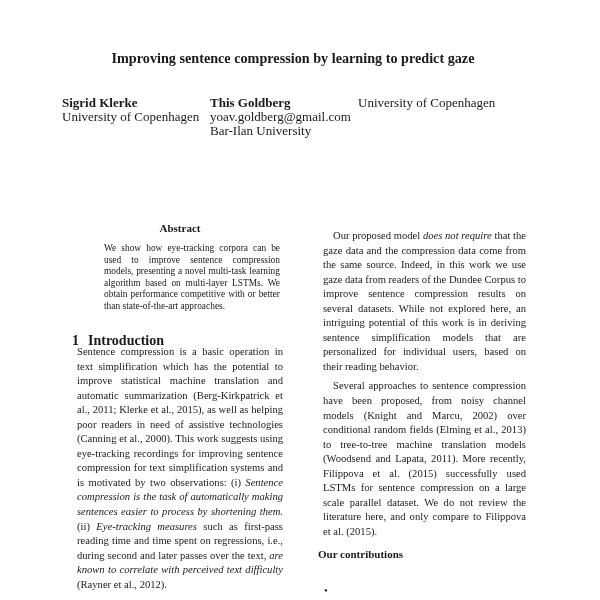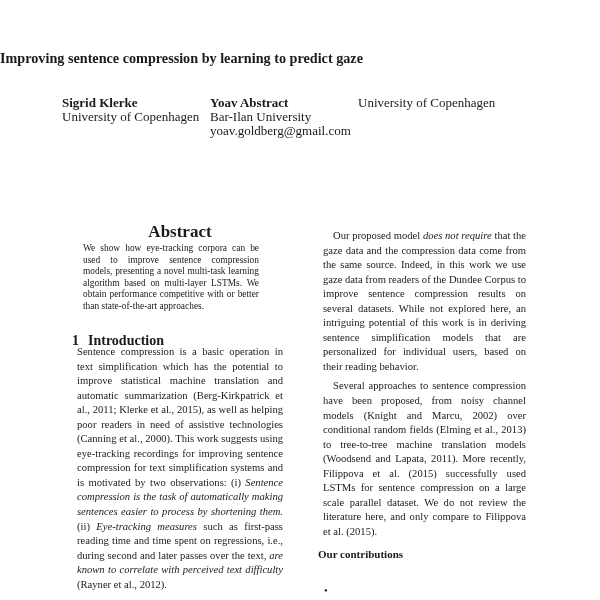--- a/index.html
+++ b/index.html
@@ -1,28 +1,28 @@
 <!DOCTYPE html>
 <html><head>
 <meta charset="utf-8">
 <style>
   html, body { margin: 0; padding: 0; background: #ffffff; }
   body { width: 600px; height: 600px; overflow: hidden; position: relative;
          font-family: "Liberation Serif", "DejaVu Serif", serif; color: #1a1a1a; }
-  .title { position: absolute; top: 50px; left: 0; width: 586px; text-align: left;
+  .title { position: absolute; top: 50px; left: 0; width: 586px; text-align: center;
            font-weight: bold; font-size: 14.2px; letter-spacing: 0; }
   .author { position: absolute; top: 96px; width: 180px; text-align: left; font-size: 13px; line-height: 14px; }
   .author .name { font-weight: bold; }
   .a1 { left: 62px; } .a2 { left: 210px; } .a3 { left: 358px; }
   .col { position: absolute; font-size: 10.6px; line-height: 14.55px; text-align: justify; }
   .left { left: 72px; width: 216px; }
   .right { left: 318px; width: 213px; top: 224px; }
   .abs-head { position: absolute; top: 222px; left: 72px; width: 216px; text-align: center;
-              font-weight: bold; font-size: 17px; }
-  .abs-body { position: absolute; top: 243px; left: 83px; width: 176px; font-size: 9.4px;
+              font-weight: bold; font-size: 11px; }
+  .abs-body { position: absolute; top: 243px; left: 104px; width: 176px; font-size: 9.4px;
               line-height: 11.6px; text-align: justify; }
   .sec-head { position: absolute; top: 333px; left: 72px; font-weight: bold; font-size: 14px; }
   .sec-head .num { display: inline-block; width: 16px; }
   .intro { top: 340px; }
   p { margin: 5px; }
   .indent { text-indent: 10px; }
   em { font-style: italic; }
   .contrib-head { font-weight: bold; font-size: 11px; margin-top: 8px; margin-bottom: 22px; }
   ul { list-style: none; margin: 0; padding: 0; }
   li { position: relative; padding-left: 18px; margin-left: 0; margin-bottom: 14px; }
@@ -31,23 +31,23 @@
 </head>
 <body>
 
 <div class="title">Improving sentence compression by learning to predict gaze</div>
 
 <div class="author a1">
   <div class="name">Sigrid Klerke</div>
   <div>University of Copenhagen</div>
 </div>
 <div class="author a2">
-  <div class="name">Yoav Abstract</div>
+  <div class="name">This Goldberg</div>
+  <div>yoav.goldberg@gmail.com</div>
   <div>Bar-Ilan University</div>
-  <div>yoav.goldberg@gmail.com</div>
 </div>
 <div class="author a3">
   <div>University of Copenhagen</div>
 </div>
 
 <div class="abs-head">Abstract</div>
 <div class="abs-body">We show how eye-tracking corpora can be used to improve sentence compression models, presenting a novel multi-task learning algorithm based on multi-layer LSTMs. We obtain performance competitive with or better than state-of-the-art approaches.</div>
 
 <div class="sec-head">
   <span class="num">1</span><span>Introduction</span>

